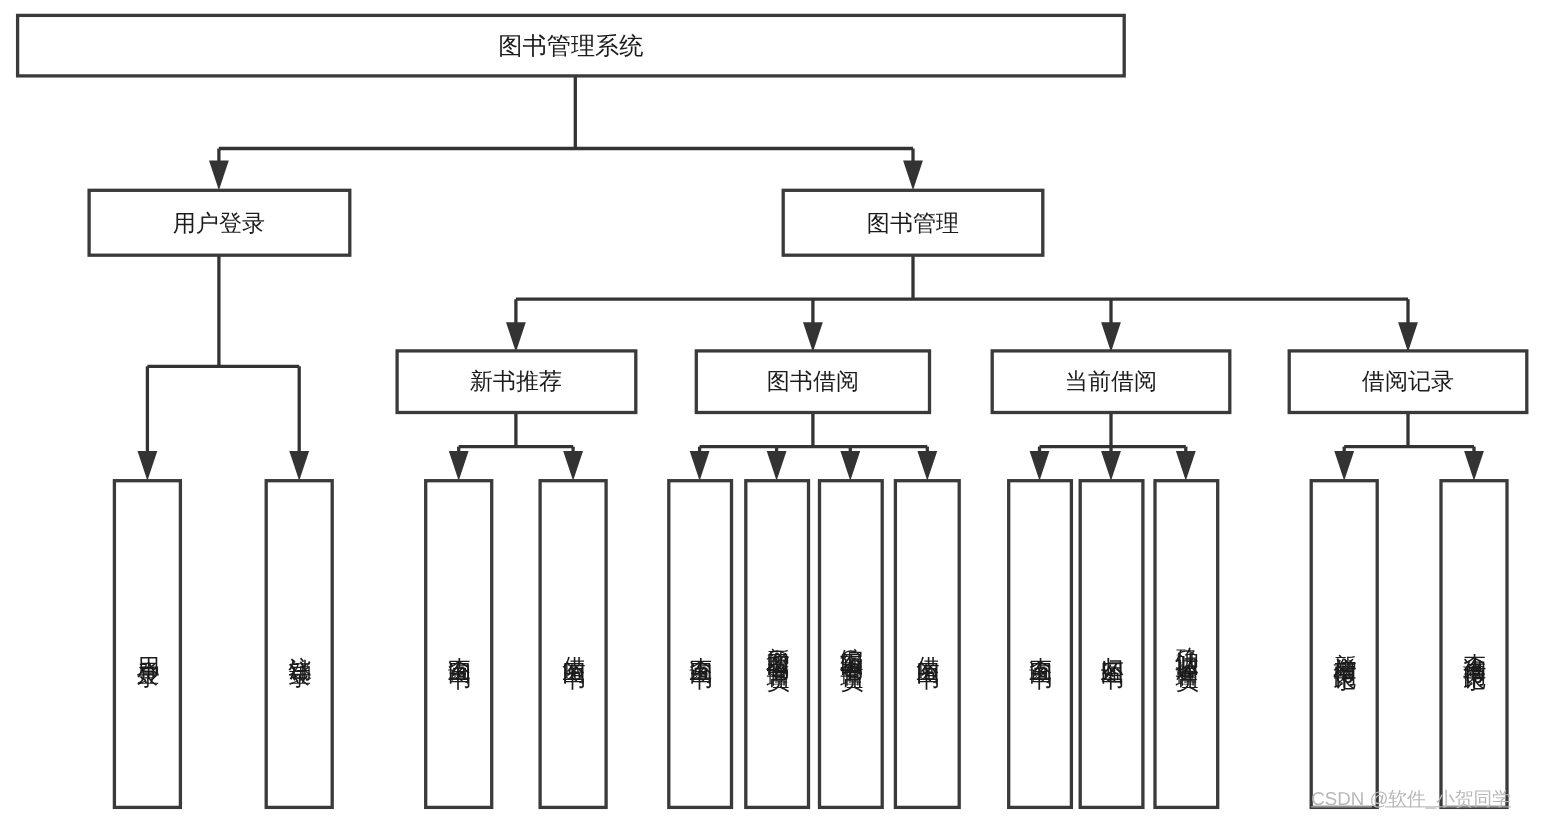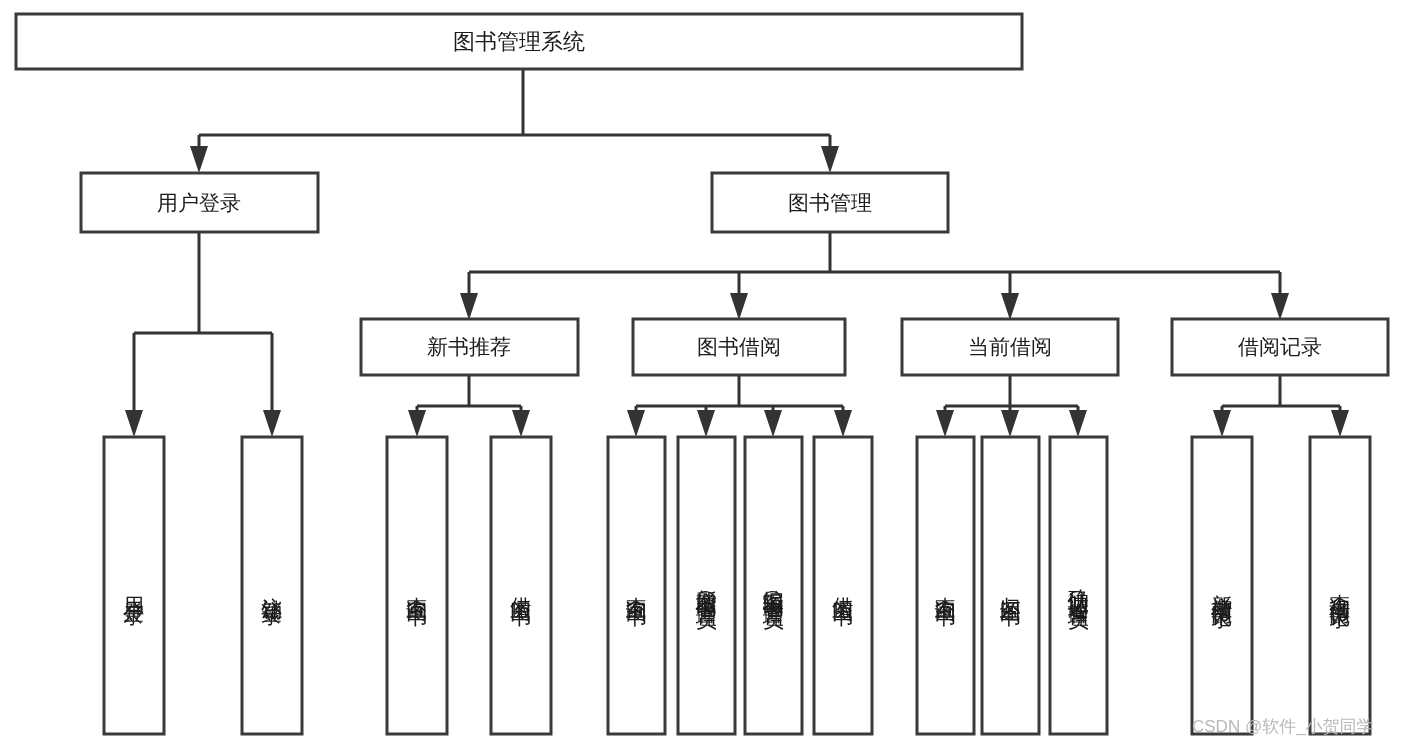--- a/index.html
+++ b/index.html
@@ -69,20 +69,21 @@
     color: #1b1b1b;
     white-space: nowrap;
   }
   .watermark {
     position: absolute;
     font-family: "Liberation Sans", "DejaVu Sans", sans-serif;
     font-size: 17px;
     color: #b8b8b8;
     white-space: nowrap;
     pointer-events: none;
+    text-decoration: underline;
   }
 </style>
 </head>
 <body>
 
 <div id="diagram-root">
 
   <svg class="diagram-canvas" viewBox="0 0 1405 747">
 
     <path class="connector" d="M523,70 L523,135"></path>

